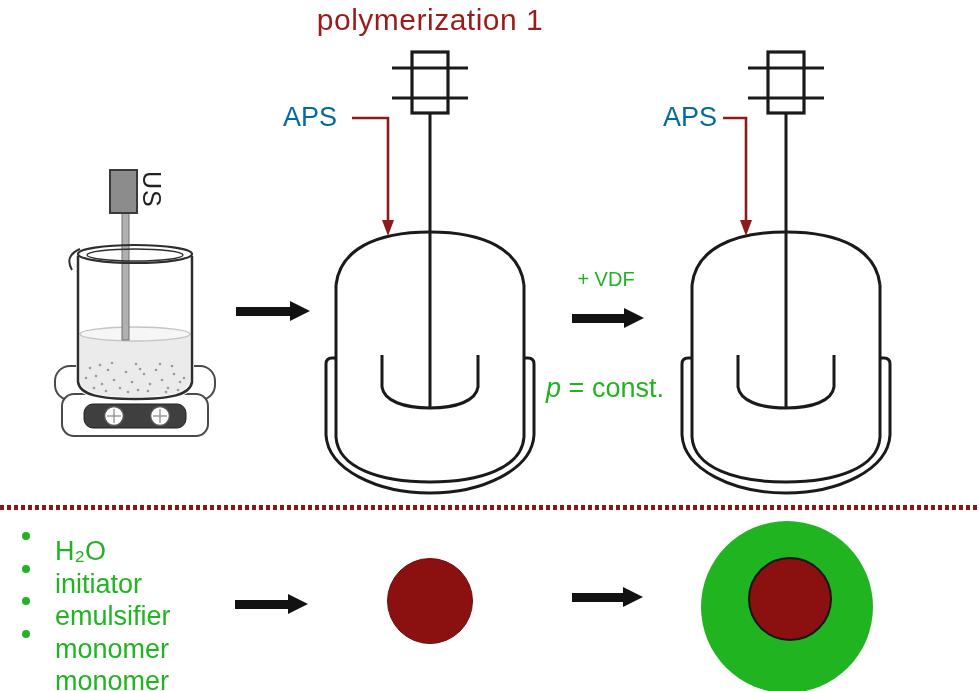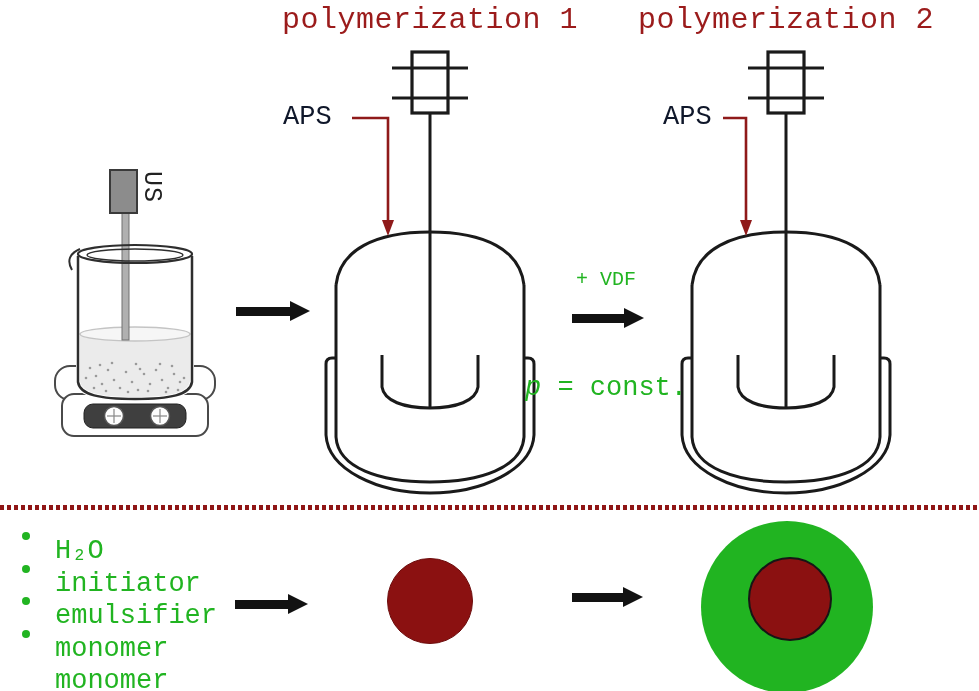--- a/index.html
+++ b/index.html
@@ -1,33 +1,33 @@
 <!DOCTYPE html>
 <html><head>
 <meta charset="utf-8">
 <style>
   html,body{margin:0;padding:0;background:#fff;}
   #canvas{
     position:relative;width:979px;height:691px;background:#ffffff;
-    font-family:Liberation Mono, monospace;overflow:hidden;
+    font-family:Liberation Sans, sans-serif;overflow:hidden;
   }
   .abs{position:absolute;}
   .stage-title{
     width:300px;text-align:center;font-size:30px;color:#9b1b1b;
     letter-spacing:0.5px;white-space:nowrap;
   }
-  .aps-label{font-size:27px;color:#0f172a;}
+  .aps-label{font-size:27px;color:#0369a1;}
   .us-label{
     font-size:25px;color:#222;transform:rotate(90deg);
     transform-origin:0 0;letter-spacing:1px;white-space:nowrap;
   }
   .green-text{color:#21b421;white-space:nowrap;}
   .feed-label{font-size:20px;width:140px;text-align:center;}
   .mode-label{font-size:27px;width:160px;text-align:center;}
-  .pressure-label{font-size:27px;width:160px;text-align:left;}
+  .pressure-label{font-size:27px;width:160px;text-align:center;}
   .pressure-label .ital{font-style:italic;}
   .harrow{display:flex;align-items:center;}
   .harrow .shaft{height:9px;background:#121212;}
   .harrow .head{width:0;height:0;border-left:20px solid #121212;
     border-top:10px solid transparent;border-bottom:10px solid transparent;}
   .dotted-sep{
     left:0;top:505px;width:979px;height:5px;
     background:repeating-linear-gradient(90deg,#8f1616 0 4px,transparent 4px 7px);
   }
   .ingredients{left:12px;top:519px;}
@@ -50,21 +50,20 @@
     border-radius:50%;background:#8b1111;border:2px solid #161616;box-sizing:content-box;
   }
   svg{display:block;}
 </style>
 </head>
 <body>
 
 <div id="canvas">
 
   <div class="abs stage-title" style="left:280px;top:3px;">polymerization 1</div>
-  <div class="abs stage-title" style="left:636px;top:3px;">polymerization 2</div>
 
   <svg class="abs" style="left:40px;top:150px;" width="195" height="300" viewBox="0 0 195 300">
 
     <g>
       <rect x="15" y="216" width="160" height="34" rx="15" fill="#ffffff" stroke="#4a4a4a" stroke-width="2"></rect>
       <rect x="22" y="244" width="146" height="42" rx="12" fill="#ffffff" stroke="#4a4a4a" stroke-width="2"></rect>
       <rect x="44" y="254" width="102" height="24" rx="9" fill="#3f3f3f" stroke="#222" stroke-width="1"></rect>
       <circle cx="74" cy="266" r="9.5" fill="#fdfdfd" stroke="#555" stroke-width="1.5"></circle>
       <line x1="67" y1="266" x2="81" y2="266" stroke="#888" stroke-width="1.2"></line>
       <line x1="74" y1="259" x2="74" y2="273" stroke="#888" stroke-width="1.2"></line>

